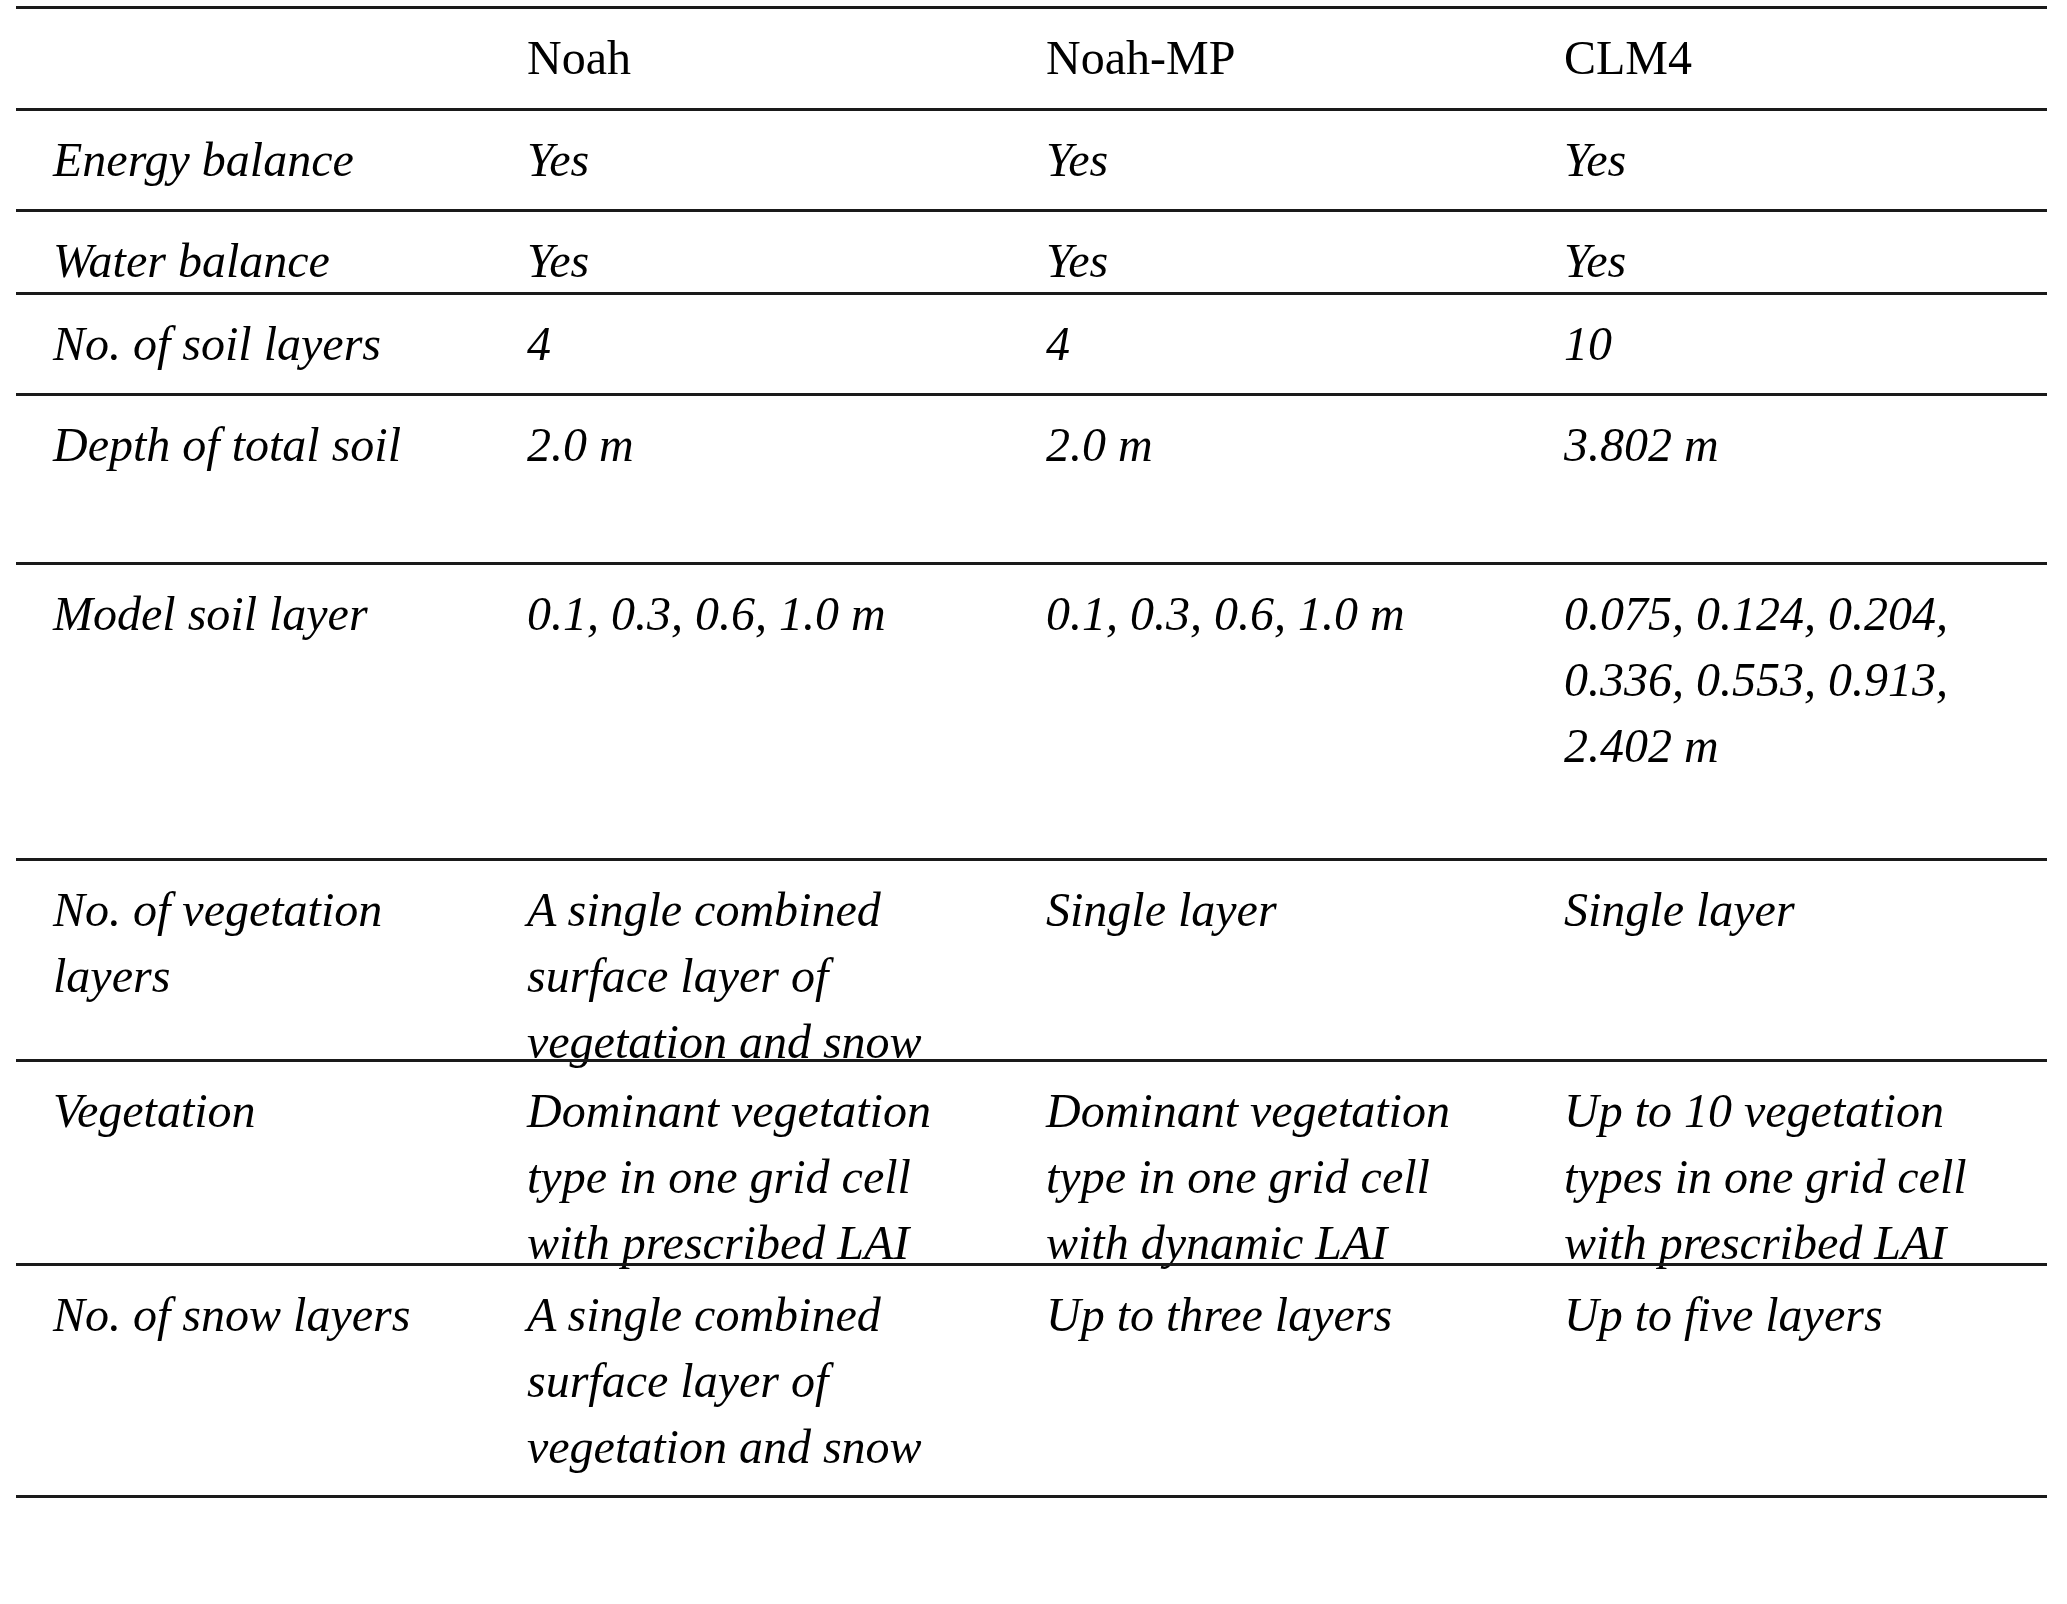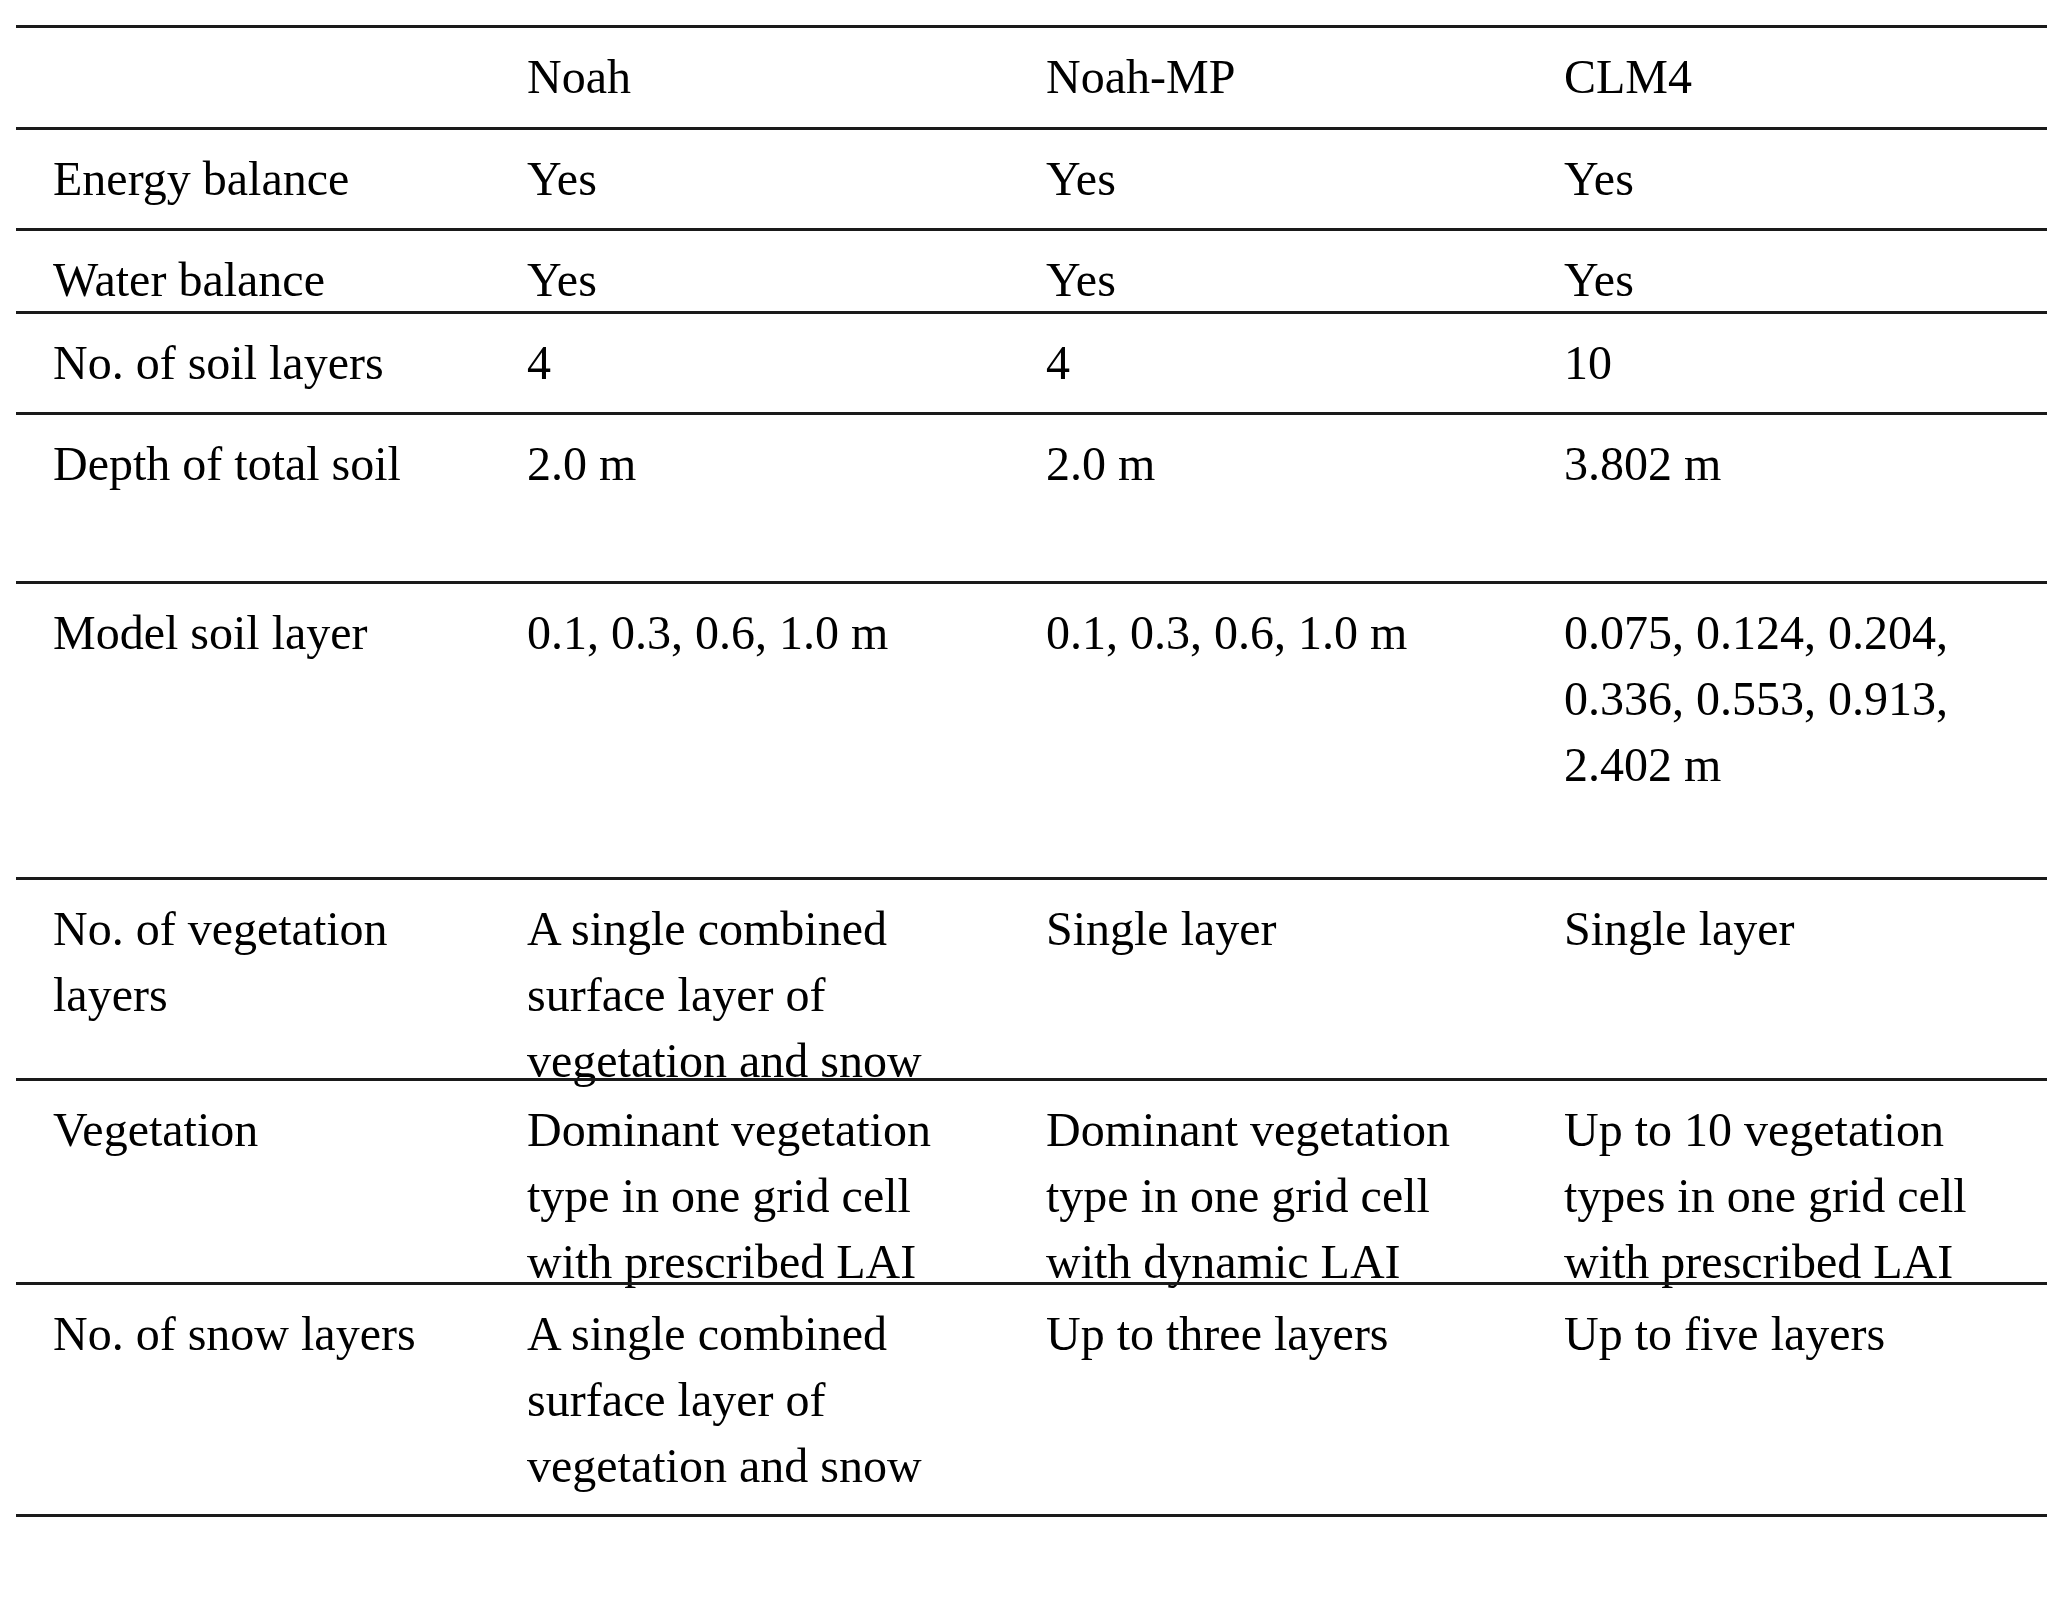--- a/index.html
+++ b/index.html
@@ -1,26 +1,26 @@
 <!DOCTYPE html>
 <html><head>
 <meta charset="utf-8">
 <style>
   html, body { margin:0; padding:0; background:#ffffff; }
   body { width:2067px; height:1604px; position:relative; overflow:hidden;
          font-family:"Liberation Serif", "DejaVu Serif", serif; color:#000; }
-  .tbl { position:absolute; left:16px; top:25px; width:2031px; }
+  .tbl { position:absolute; left:16px; top:6px; width:2031px; }
   .row { position:relative; border-top:3px solid #1a1a1a; box-sizing:border-box; }
   .row.last { border-bottom:3px solid #1a1a1a; }
   .cell { position:absolute; top:0; font-size:48px; line-height:66px; padding-top:16px; }
   .c0 { left:37px; width:470px; }
   .c1 { left:511px; width:500px; }
   .c2 { left:1030px; width:500px; }
   .c3 { left:1548px; width:480px; }
-  .line { display:block; white-space:nowrap; }
+  .line { display:block; white-space:nowrap;font-style:italic; }
 </style>
 </head>
 <body>
 
 <div class="tbl">
   <div class="row" style="height:102px">
     <div class="cell c0"></div>
     <div class="cell c1">Noah</div>
     <div class="cell c2">Noah-MP</div>
     <div class="cell c3">CLM4</div>

